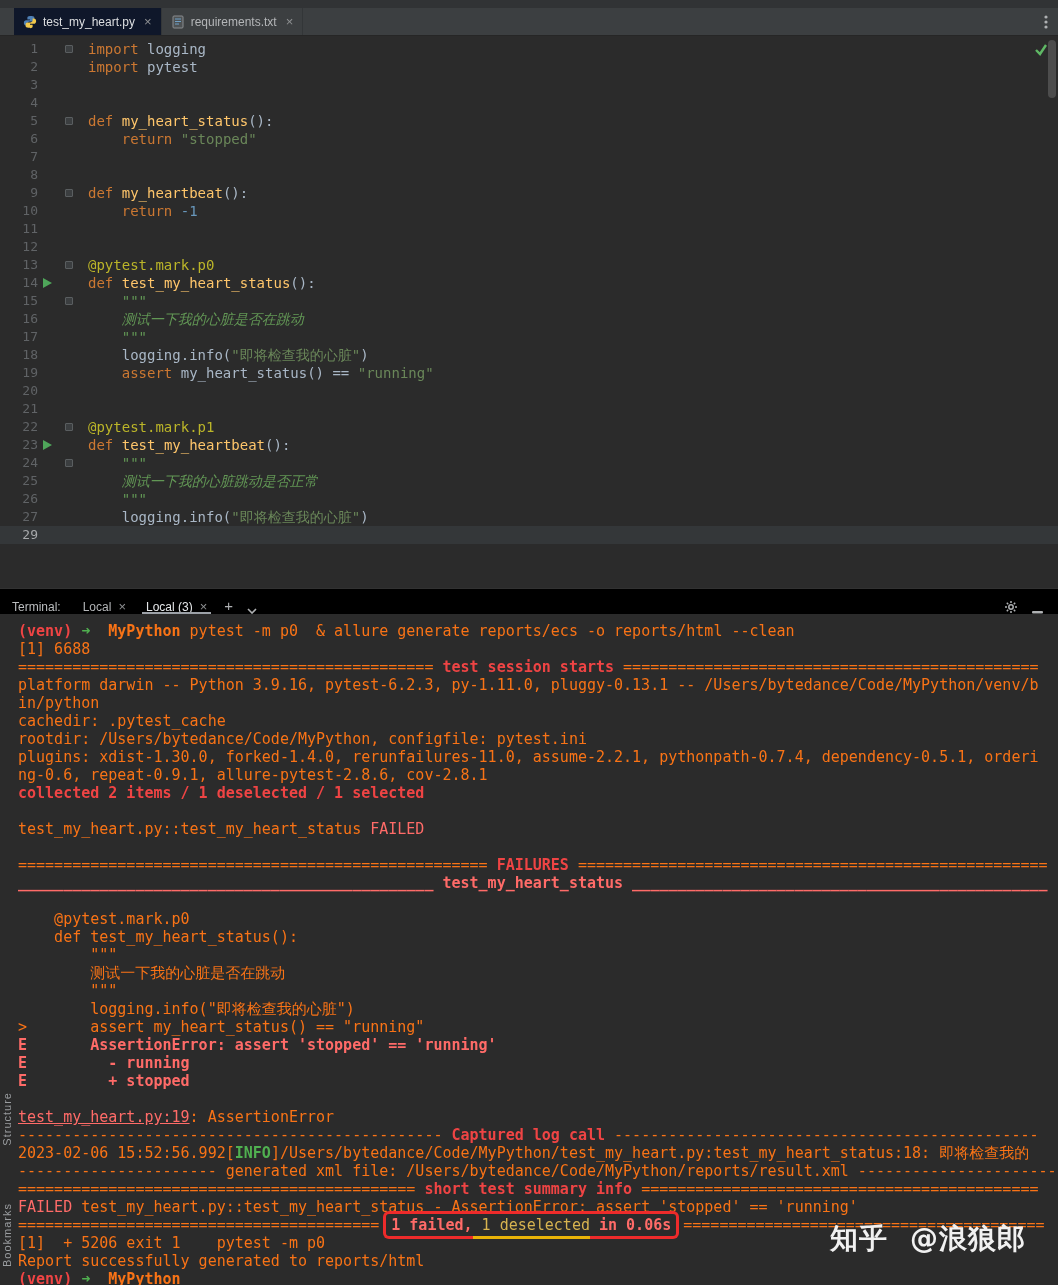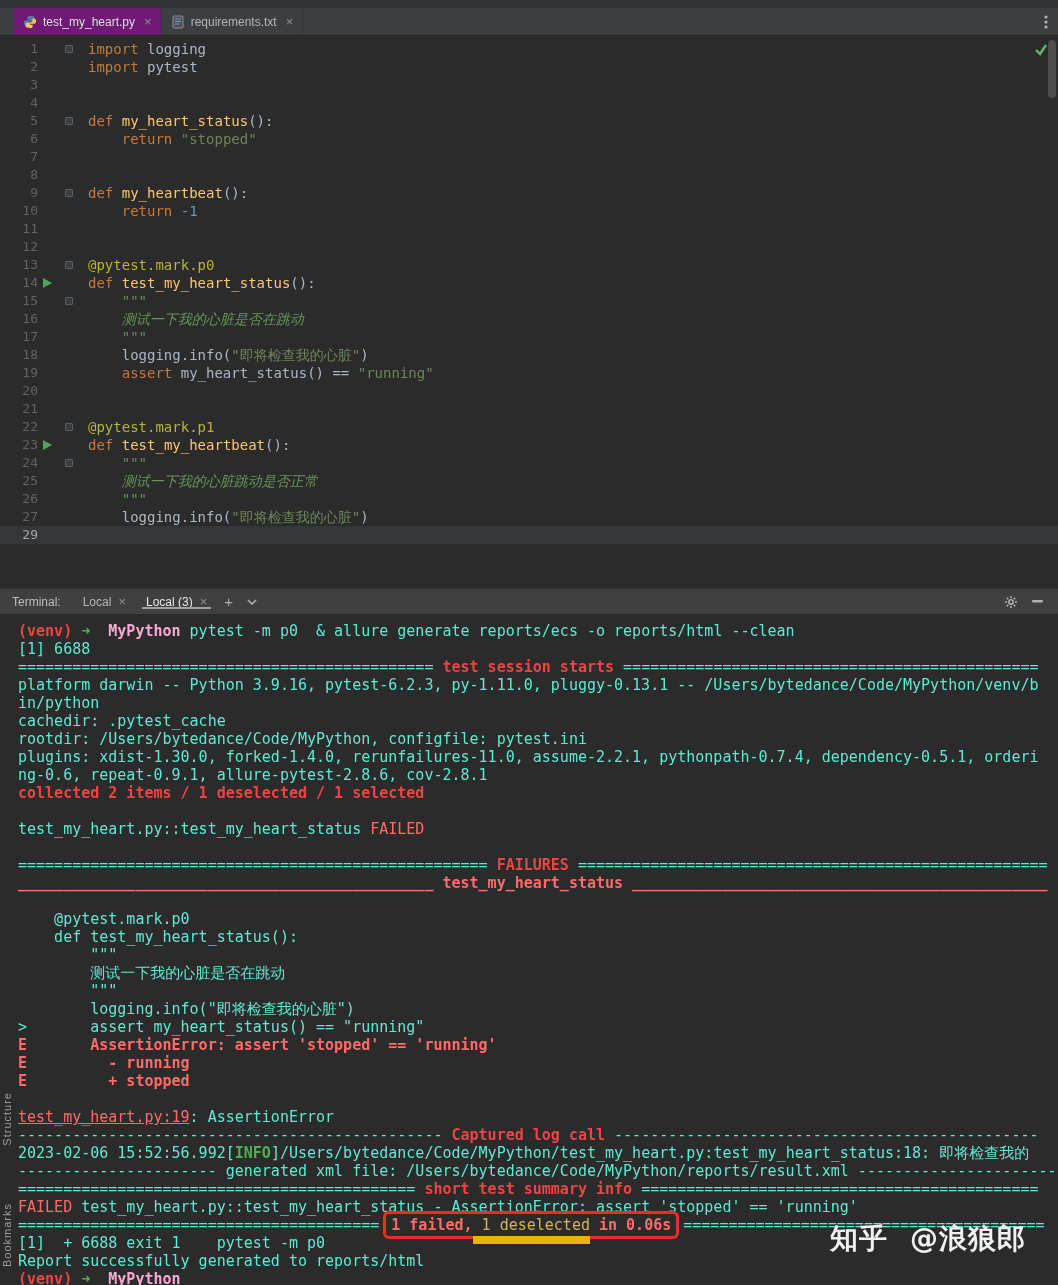--- a/index.html
+++ b/index.html
@@ -6,21 +6,21 @@
   html,body { margin:0; padding:0; width:1058px; height:1285px; background:#2b2b2b; overflow:hidden; }
   body { position:relative; font-family:"DejaVu Sans Mono", monospace; }
 
   .top-strip { height:8px; background:#313335; }
 
   
   .tabbar { height:28px; background:#3c3f41; display:flex; align-items:stretch; padding-left:14px;
             border-bottom:1px solid #262626; font-family:"Liberation Sans", sans-serif; }
   .tab { display:flex; align-items:center; gap:6px; padding:0 9px; font-size:12px; color:#b4b6b8;
          border-right:1px solid #333638; cursor:pointer; }
-  .tab.active { background:#701a75; color:#dddfe1; }
+  .tab.active { background:#0f172a; color:#dddfe1; }
   .tab .ticon { display:flex; align-items:center; }
   .tab .close { color:#8f9193; margin-left:3px; font-size:13px; }
   .tab-spacer { flex:1; }
   .tab-menu { display:flex; align-items:center; padding:0 10px; }
 
   
   .editor { position:relative; height:552px; background:#2b2b2b; padding-top:4px; }
   .eline { display:flex; height:18px; line-height:18px; font-size:14px; }
   .eline.cur { background:#343739; }
   .eline.cur .lnum { color:#a7a9ab; }
@@ -34,44 +34,44 @@
   .code .fn { color:#ffc66b; }
   .code .str { color:#6a8759; }
   .code .doc { color:#629755; font-style:italic; }
   .code .num { color:#6897bb; }
   .code .deco { color:#bbb529; }
   .inspect-ok { position:absolute; top:5px; right:10px; }
   .sb { position:absolute; top:4px; right:2px; width:8px; height:540px; }
   .sb .thumb { width:8px; height:58px; background:rgba(180,180,180,.25); border-radius:4px; }
 
   
-  .termbar { height:26px; background:#404040; border-top:1px solid #323232; display:flex; align-items:center;
+  .termbar { height:26px; background:#000000; border-top:1px solid #323232; display:flex; align-items:flex-end;
              font-family:"Liberation Sans", sans-serif; font-size:12px; color:#b4b6b8; padding:0 8px 0 12px; }
   .term-label { display:flex; align-items:center; margin-right:12px; color:#bbbdbf; }
   .ttabs { display:flex; align-items:stretch; }
   .ttab { position:relative; display:flex; align-items:center; gap:7px; padding:0 10px; cursor:pointer; }
   .ttab.active { color:#e6e8ea; }
   .ttab.active::after { content:""; position:absolute; left:6px; right:6px; bottom:0; height:2px; background:#9da2a8; }
   .ttab .close { color:#8f9193; font-size:13px; }
   .tbtn { display:flex; align-items:center; padding:0 7px; color:#afb1b3; font-size:15px; cursor:pointer; }
   .termbar .spacer { flex:1; }
 
   
   .term { height:671px; padding:8px 0 0 18px; font-size:15px; overflow:hidden; }
   .tl { height:18px; line-height:18px; white-space:pre; }
-  .tl .pl  { color:#5eead4; }
+  .tl .pl  { color:#f97316; }
   .tl .b   { color:#ef4444; font-weight:bold; }
   .tl .red { color:#ff6b68;text-align:center; }
   .tl .redb{ color:#ff6b68; font-weight:bold; }
   .tl .yel { color:#d8b450; }
   .tl .grn { color:#50b050; font-weight:bold; }
-  .tl .cyn { color:#f9a8d4; font-weight:bold; }
+  .tl .cyn { color:#f97316; font-weight:bold; }
   .tl .lnk { color:#ff6b68; text-decoration:underline; }
   .boxl { border:3px solid #ee2b2b; border-right:none; border-radius:6px 0 0 6px; padding:2px 0 2px 5px; margin-left:-5px; }
-  .boxm { border-top:3px solid #ee2b2b; border-bottom:8px solid #eab308; padding:2px 0; }
+  .boxm { border-top:3px solid #ee2b2b; border-bottom:3px solid #eab308; padding:2px 0; }
   .boxr { border:3px solid #ee2b2b; border-left:none; border-radius:0 6px 6px 0; padding:2px 5px 2px 0; margin-right:-5px; }
 
   
   .stripe { position:absolute; left:1px; writing-mode:vertical-rl; transform:rotate(180deg);
             font-family:"Liberation Sans", sans-serif; font-size:11px; color:#9a9da0; letter-spacing:1px; }
   .s1 { top:1092px; } .s2 { top:1203px; }
   .watermark { position:absolute; left:830px; top:1220px; font-family:"DejaVu Sans", sans-serif;
                font-size:28px; font-weight:bold; color:#f1f1f1; letter-spacing:1px; white-space:nowrap; }
   .watermark .wm-logo { margin-right:22px;font-family:Liberation Serif, serif; }
 </style>
@@ -380,21 +380,21 @@
       <div class="tl"><span class="redb">E         - running</span></div>
       <div class="tl"><span class="redb">E         + stopped</span></div>
       <div class="tl"></div>
       <div class="tl"><span class="lnk">test_my_heart.py:19</span><span class="pl">: AssertionError</span></div>
       <div class="tl"><span class="pl">-----------------------------------------------</span><span class="b"> Captured log call </span><span class="pl">-----------------------------------------------</span></div>
       <div class="tl"><span class="pl">2023-02-06 15:52:56.992[</span><span class="grn">INFO</span><span class="pl">]/Users/bytedance/Code/MyPython/test_my_heart.py:test_my_heart_status:18: 即将检查我的</span></div>
       <div class="tl"><span class="pl">---------------------- generated xml file: /Users/bytedance/Code/MyPython/reports/result.xml ----------------------</span></div>
       <div class="tl"><span class="pl">============================================</span><span class="b"> short test summary info </span><span class="pl">============================================</span></div>
       <div class="tl"><span class="red">FAILED</span><span class="pl"> test_my_heart.py::test_my_heart_status - AssertionError: assert 'stopped' == 'running'</span></div>
       <div class="tl"><span class="pl">======================================== </span><span class="redb boxl">1 failed,</span><span class="yel boxm"> 1 deselected</span><span class="redb boxr"> in 0.06s</span><span class="pl"> ========================================</span></div>
-      <div class="tl"><span class="pl">[1]  + 6688 exit 1    pytest -m p0</span></div>
+      <div class="tl"><span class="pl">[1]  + 5206 exit 1    pytest -m p0</span></div>
       <div class="tl"><span class="pl">Report successfully generated to reports/html</span></div>
       <div class="tl"><span class="b">(venv) </span><span class="grn">➜</span><span class="pl">  </span><span class="cyn">MyPython</span></div>
     </div>
 
   <div class="stripe s1">Structure</div>
   <div class="stripe s2">Bookmarks</div>
 
   <div class="watermark">
     <span class="wm-logo">知乎</span><span class="wm-handle">@浪狼郎</span>
   </div>

